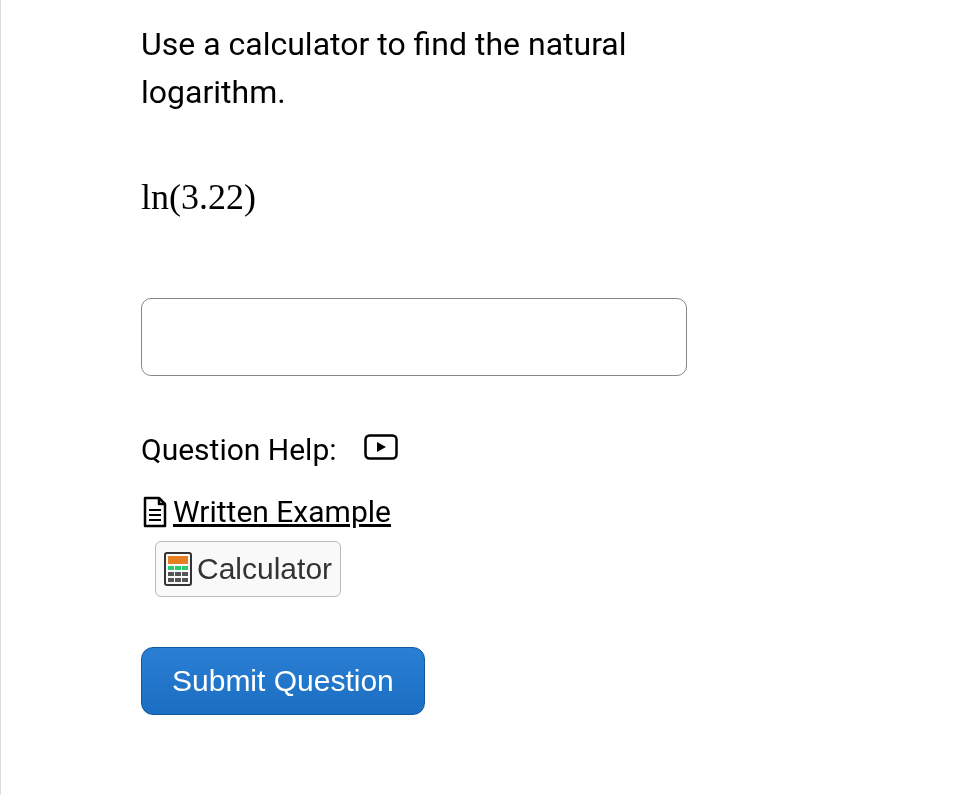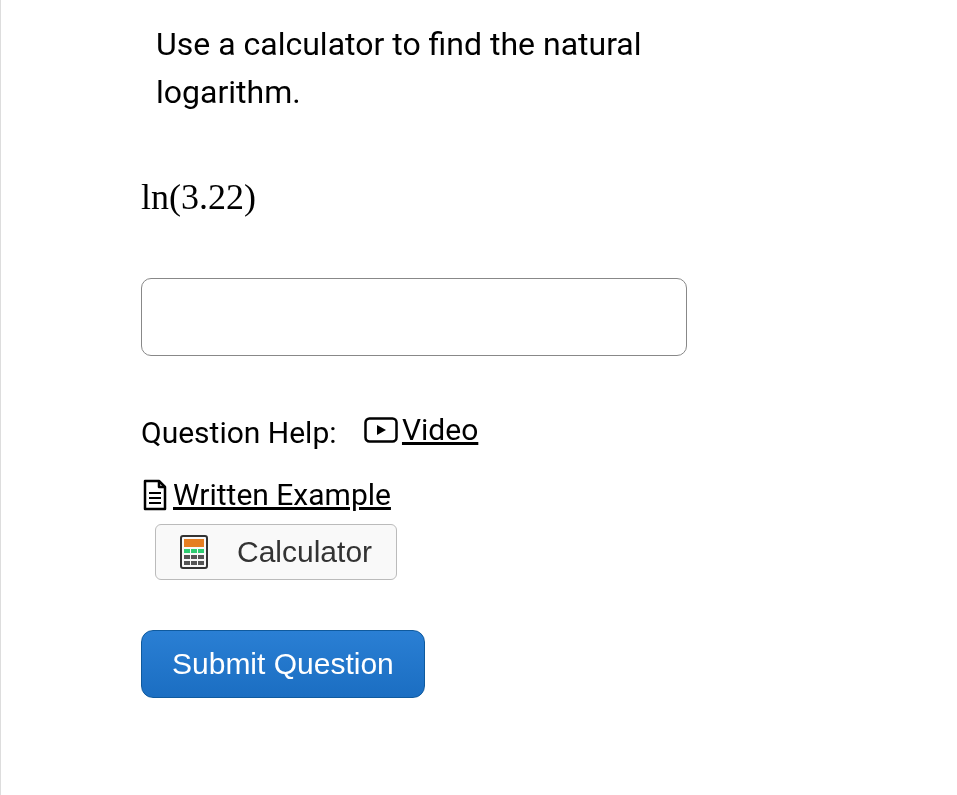--- a/index.html
+++ b/index.html
@@ -17,27 +17,26 @@
     }
     .content {
       padding: 20px 0 0 140px;
       max-width: 720px;
     }
     .instruction {
       font-size: 32px;
       line-height: 1.5;
       color: #000;
       margin-bottom: 60px;
-      margin-left: 15px;
     }
     .expression {
       font-family: "Times New Roman", Times, serif;
       font-size: 36px;
       color: #000;
-      margin-bottom: 60px;
+      margin-bottom: 80px;
     }
     .answer-input {
       width: 546px;
       height: 78px;
       border: 1px solid #888;
       border-radius: 10px;
       font-size: 28px;
       padding: 0 16px;
       outline: none;
       background: #fff;
@@ -72,25 +71,25 @@
       margin-bottom: 12px;
     }
     .icon-box {
       display: inline-flex;
       vertical-align: middle;
       text-decoration: none;
     }
     .calculator-btn {
       display: inline-flex;
       align-items: flex-end;
-      gap: 29px;
+      gap: 5px;
       background: #f9f9f9;
       border: 1px solid #bbb;
       border-radius: 6px;
-      padding: 10px 24px;
+      padding: 10px 8px;
       font-size: 30px;
       color: #333;
       cursor: pointer;
       margin-left: 14px;
       margin-bottom: 50px;
     }
     .submit-btn {
       background: #1b6ec2;
       background: linear-gradient(#2a7fd4, #1b6ec2);
       border: 1px solid #0f5a9e;
@@ -113,21 +112,20 @@
 
   <div class="help-row">
     <span class="help-label">Question Help:</span>
     <a class="help-link">
       <span class="icon-box">
         <svg width="34" height="26" viewBox="0 0 34 26">
           <rect x="1.5" y="1.5" width="31" height="23" rx="4" fill="none" stroke="#000" stroke-width="2.5"></rect>
           <path d="M 13 8 L 13 18 L 22 13 Z" fill="#000"></path>
         </svg>
       </span>
-      <span> Video</span>
     </a>
   </div>
 
   <div>
     <a class="help-link-line2">
       <span class="icon-box">
         <svg width="28" height="32" viewBox="0 0 28 32">
           <path d="M 4 2 L 18 2 L 24 8 L 24 30 L 4 30 Z" fill="none" stroke="#000" stroke-width="2.5" stroke-linejoin="round"></path>
           <path d="M 18 2 L 18 8 L 24 8" fill="none" stroke="#000" stroke-width="2.5" stroke-linejoin="round"></path>
           <line x1="8" y1="14" x2="20" y2="14" stroke="#000" stroke-width="2"></line>

